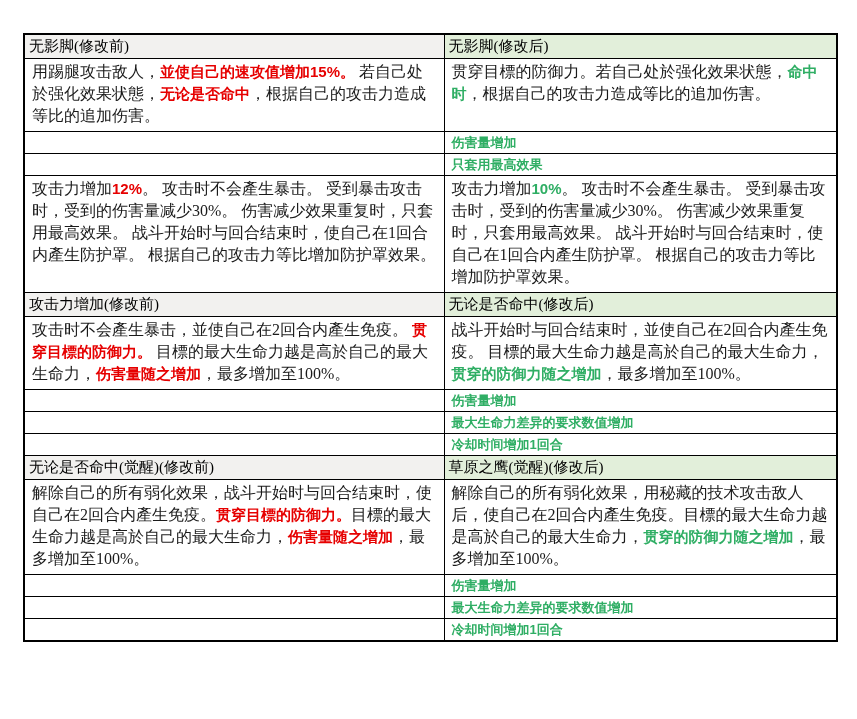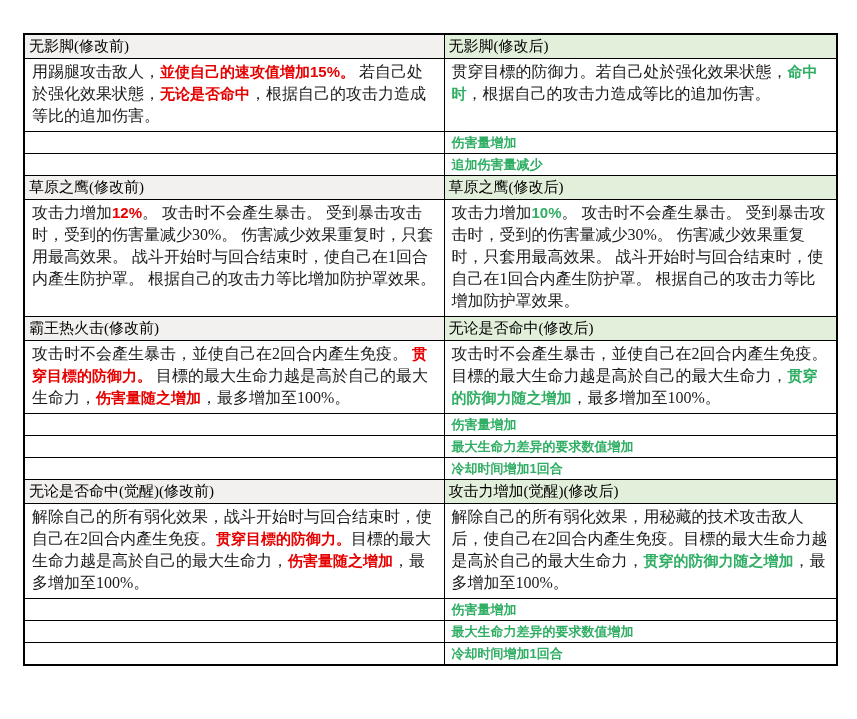--- a/index.html
+++ b/index.html
@@ -88,53 +88,49 @@
         <tr>
           <td class="body before"><span class="seg normal">用踢腿攻击敌人，</span><span class="seg red">並使自己的速攻值增加15%。</span><span class="seg normal"> 若自己处於强化效果状態，</span><span class="seg red">无论是否命中</span><span class="seg normal">，根据自己的攻击力造成等比的追加伤害。</span></td>
           <td class="body after"><span class="seg normal">贯穿目標的防御力。若自己处於强化效果状態，</span><span class="seg green">命中时</span><span class="seg normal">，根据自己的攻击力造成等比的追加伤害。</span></td>
         </tr>
         <tr>
           <td class="note-empty"></td>
           <td class="note">伤害量增加</td>
         </tr>
         <tr>
           <td class="note-empty"></td>
-          <td class="note">追加伤害量减少</td>
-        </tr>
-        <tr>
-          <td class="header before">草原之鹰(修改前)</td>
-          <td class="header after">草原之鹰(修改后)</td>
+          <td class="note">只套用最高效果</td>
         </tr>
         <tr>
           <td class="body before"><span class="seg normal">攻击力增加</span><span class="seg red">12%</span><span class="seg normal">。 攻击时不会產生暴击。 受到暴击攻击时，受到的伤害量减少30%。 伤害减少效果重复时，只套用最高效果。 战斗开始时与回合结束时，使自己在1回合内產生防护罩。 根据自己的攻击力等比增加防护罩效果。</span></td>
           <td class="body after"><span class="seg normal">攻击力增加</span><span class="seg green">10%</span><span class="seg normal">。 攻击时不会產生暴击。 受到暴击攻击时，受到的伤害量减少30%。 伤害减少效果重复时，只套用最高效果。 战斗开始时与回合结束时，使自己在1回合内產生防护罩。 根据自己的攻击力等比增加防护罩效果。</span></td>
         </tr>
         <tr>
-          <td class="header before">霸王热火击(修改前)</td>
+          <td class="header before">攻击力增加(修改前)</td>
           <td class="header after">无论是否命中(修改后)</td>
         </tr>
         <tr>
           <td class="body before"><span class="seg normal">攻击时不会產生暴击，並使自己在2回合内產生免疫。 </span><span class="seg red">贯穿目標的防御力。</span><span class="seg normal"> 目標的最大生命力越是高於自己的最大生命力，</span><span class="seg red">伤害量随之增加</span><span class="seg normal">，最多增加至100%。</span></td>
-          <td class="body after"><span class="seg normal">攻击时不会產生暴击，並使自己在2回合内產生免疫。 目標的最大生命力越是高於自己的最大生命力，</span><span class="seg green">贯穿的防御力随之增加</span><span class="seg normal">，最多增加至100%。</span></td>
+          <td class="body after"><span class="seg normal">战斗开始时与回合结束时，並使自己在2回合内產生免疫。 目標的最大生命力越是高於自己的最大生命力，</span><span class="seg green">贯穿的防御力随之增加</span><span class="seg normal">，最多增加至100%。</span></td>
         </tr>
         <tr>
           <td class="note-empty"></td>
           <td class="note">伤害量增加</td>
         </tr>
         <tr>
           <td class="note-empty"></td>
           <td class="note">最大生命力差异的要求数值增加</td>
         </tr>
         <tr>
           <td class="note-empty"></td>
           <td class="note">冷却时间增加1回合</td>
         </tr>
         <tr>
           <td class="header before">无论是否命中(觉醒)(修改前)</td>
-          <td class="header after">攻击力增加(觉醒)(修改后)</td>
+          <td class="header after">草原之鹰(觉醒)(修改后)</td>
         </tr>
         <tr>
           <td class="body before"><span class="seg normal">解除自己的所有弱化效果，战斗开始时与回合结束时，使自己在2回合内產生免疫。</span><span class="seg red">贯穿目標的防御力。</span><span class="seg normal">目標的最大生命力越是高於自己的最大生命力，</span><span class="seg red">伤害量随之增加</span><span class="seg normal">，最多增加至100%。</span></td>
           <td class="body after"><span class="seg normal">解除自己的所有弱化效果，用秘藏的技术攻击敌人后，使自己在2回合内產生免疫。目標的最大生命力越是高於自己的最大生命力，</span><span class="seg green">贯穿的防御力随之增加</span><span class="seg normal">，最多增加至100%。</span></td>
         </tr>
         <tr>
           <td class="note-empty"></td>
           <td class="note">伤害量增加</td>
         </tr>
         <tr>

